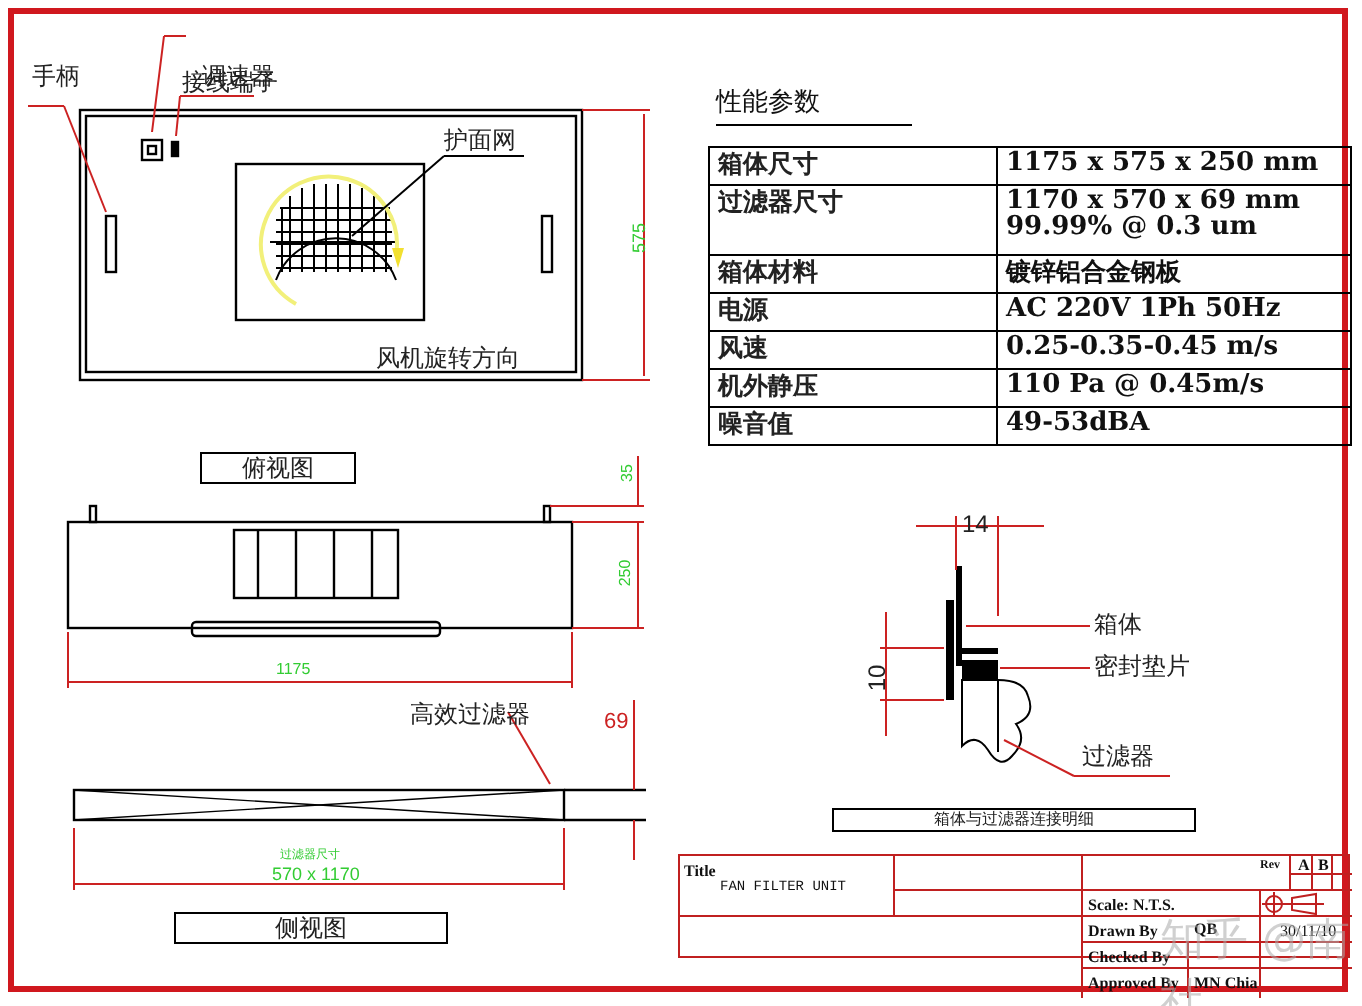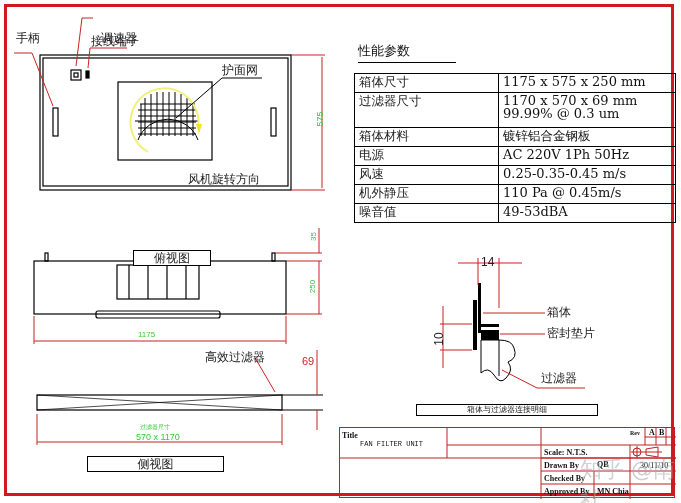--- a/index.html
+++ b/index.html
@@ -11,24 +11,24 @@
   .lbl { position:absolute; font-size:12px; white-space:nowrap; color:#222; }
   .green { color:#33cc33; font-family:"Liberation Sans", sans-serif; }
   .red { color:#cc2222; }
   .view-label { position:absolute; border:1px solid #000; text-align:center;
                 font-size:12px; line-height:14px; background:#fff; color:#222; }
   .spec-title { position:absolute; left:358px; top:42px; font-size:13px;
                 border-bottom:1px solid #000; width:98px; padding-bottom:2px; }
   table.spec { position:absolute; left:354px; top:73px; border-collapse:collapse;
                width:322px; font-size:13px; font-family:"DejaVu Serif", serif; }
   table.spec td { border:1px solid #000; padding:0 4px; vertical-align:top;
-                  line-height:16px; height:18px; }
+                  line-height:16px; height:18px;font-weight:bold; }
   table.spec td.k { width:135px; font-family:"DejaVu Sans", sans-serif; font-size:12.5px; color:#222; }
   table.spec tr.tall td { height:34px; }
-  .tblock { position:absolute; left:339px; top:427px; width:336px; height:71px;
+  .tblock { position:absolute; left:339px; top:427px; width:336px; height:52px;
             border:1px solid #c02020; box-sizing:border-box;
             font-family:"Liberation Serif", serif; font-weight:bold; font-size:8px; }
   .tb { position:absolute; white-space:nowrap; }
   .watermark { position:absolute; left:580px; top:455px; font-size:22px; color:rgba(170,170,170,0.55);
                font-family:"DejaVu Sans", sans-serif; }
 </style>
 </head>
 <body>
 
 <div class="frame"></div>
@@ -144,21 +144,21 @@
       <line x1="537" y1="388" x2="585" y2="388"></line>
   </g>
 </svg>
 
 <div class="lbl" style="left:101px;top:9px;margin-top:21px;">调速器</div>
 <div class="lbl" style="left:91px;top:33px;">接线端子</div>
 <div class="lbl" style="left:16px;top:30px;">手柄</div>
 <div class="lbl" style="left:222px;top:62px;">护面网</div>
 <div class="lbl" style="left:188px;top:139px;margin-top:32px;">风机旋转方向</div>
 <div class="lbl green" style="left:312px;top:114px;font-size:9px;transform:rotate(-90deg);">575</div>
-<div class="view-label" style="left:133px;top:226px;width:76px;margin-top:24px;">俯视图</div>
+<div class="view-label" style="left:100px;top:226px;width:76px;">俯视图</div>
 
 <div class="lbl green" style="left:309px;top:232px;font-size:8px;transform:rotate(-90deg);">35</div>
 <div class="lbl green" style="left:306px;top:282px;font-size:8px;transform:rotate(-90deg);">250</div>
 <div class="lbl green" style="left:138px;top:330px;font-size:8px;">1175</div>
 
 <div class="lbl" style="left:205px;top:349px;">高效过滤器</div>
 <div class="lbl red" style="left:302px;top:355px;font-size:11px;font-family:'Liberation Sans',sans-serif;">69</div>
 <div class="lbl green" style="left:140px;top:423px;font-size:6px;">过滤器尺寸</div>
 <div class="lbl green" style="left:136px;top:432px;font-size:9px;">570  x  1170</div>
 <div class="view-label" style="left:87px;top:456px;width:135px;">侧视图</div>

